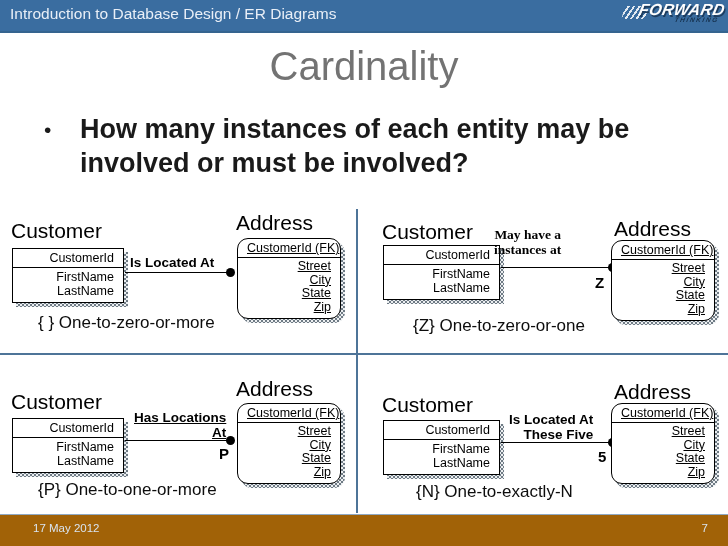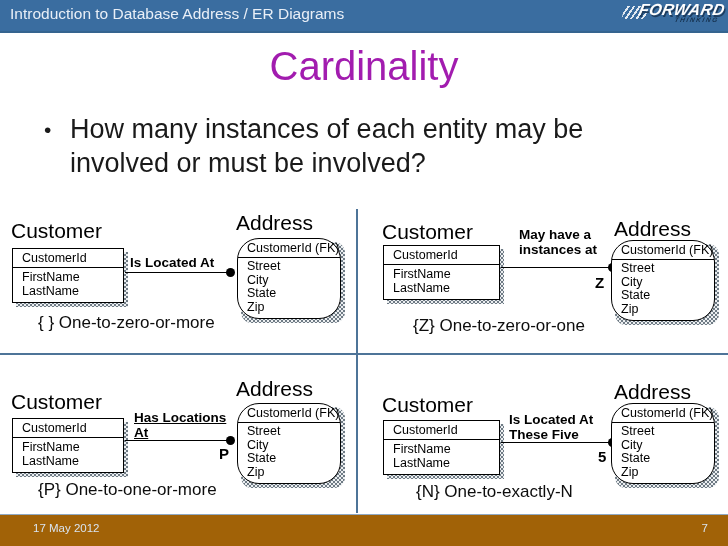--- a/index.html
+++ b/index.html
@@ -13,37 +13,37 @@
   .logo{position:absolute;right:3px;top:1px;width:104px;height:30px;}
   .logo-stripes{position:absolute;left:2px;top:5px;width:24px;height:13px;
     background:repeating-linear-gradient(115deg,transparent 0 3px,rgba(255,255,255,.85) 3px 5px);
     transform:skewX(-12deg);}
   .logo-word{position:relative;font-style:italic;font-weight:bold;font-size:16px;color:#fdfdfd;
     transform:skewX(-12deg);text-align:right;letter-spacing:.5px;text-shadow:1.5px 1.5px 0 #1d3c5e;white-space:nowrap;}
   .logo-sub{font-style:italic;font-weight:bold;font-size:6.5px;color:#16324f;text-align:right;
     letter-spacing:1.6px;margin-top:-3px;padding-right:6px;transform:skewX(-12deg);white-space:nowrap;}
   
   .slide-title{position:absolute;left:0;top:44px;width:728px;margin:0;text-align:center;
-    font-size:40px;font-weight:400;color:#a21caf;}
+    font-size:40px;font-weight:400;color:#737373;}
   .bullet-row{position:absolute;left:44px;top:112px;width:615px;font-size:27px;line-height:34px;color:#1a1a1a;}
   .bullet-glyph{position:absolute;left:0;top:1px;font-size:21px;}
-  .bullet-text{display:block;margin-left:26px;width:578px;}
+  .bullet-text{display:block;margin-left:36px;width:578px;font-weight:bold;}
   
   .divider-v{position:absolute;left:356px;top:209px;width:2px;height:304px;background:#4e7498;}
   .divider-h{position:absolute;left:0;top:353px;width:728px;height:2px;background:#4e7498;}
   
   .q{position:absolute;}
-  .q>div{position:absolute;}
+  .q>div{position:absolute;text-align:right;}
   .etitle{font-size:21px;color:#000;white-space:nowrap;}
   .ewrap{}
   .eshadow{position:absolute;left:4px;top:4px;width:100%;height:100%;
     background:repeating-conic-gradient(#6f7b85 0% 25%,#eceff1 25% 50%) 0 0/4px 4px;}
   .eshadow.round{border-radius:11px;}
   .ebox{position:relative;background:#fff;border:1.4px solid #000;font-size:12.5px;}
-  .ebox.round{border-radius:22px;}
+  .ebox.round{border-radius:11px;text-decoration:underline;}
   .ekey{padding:2px 9px 2px;border-bottom:1.4px solid #000;white-space:nowrap;}
   .eattrs{padding:2px 9px 4px;}
   .eattr{line-height:14px;white-space:nowrap;}
   .addr-wrap .eattr{line-height:13.5px;}
   .rel-label{font-size:13.5px;font-weight:bold;line-height:15px;color:#000;white-space:nowrap;}
   .rl-ln{display:block;}
   .rel-line{height:0;border-top:1.6px solid #000;}
   .rel-dot{width:9px;height:9px;border-radius:50%;background:#000;}
   .card-letter{font-size:15px;font-weight:bold;}
   .caption{font-size:17px;color:#0d0d0d;white-space:nowrap;}
@@ -54,21 +54,21 @@
   .q-tl .rel-label{left:130px;top:50px;}
   .q-tl .rel-line{left:125px;top:67px;width:105px;}
   .q-tl .rel-dot{left:226px;top:63px;}
   .q-tl .addr-title{left:236px;top:6px;}
   .q-tl .addr-wrap{left:237px;top:33px;width:104px;}
   .q-tl .caption{left:38px;top:108px;}
   
   .q-tr{left:356px;top:205px;width:372px;height:148px;}
   .q-tr .cust-title{left:26px;top:15px;}
   .q-tr .cust-wrap{left:27px;top:40px;width:117px;}
-  .q-tr .rel-label{left:163px;top:22px;}
+  .q-tr .rel-label{left:138px;top:22px;font-family:Liberation Serif, serif;}
   .q-tr .rel-line{left:145px;top:62px;width:111px;}
   .q-tr .rel-dot{left:252px;top:58px;}
   .q-tr .card-letter{left:239px;top:69px;}
   .q-tr .addr-title{left:258px;top:12px;}
   .q-tr .addr-wrap{left:255px;top:35px;width:104px;}
   .q-tr .caption{left:57px;top:111px;}
   
   .q-bl{left:0;top:356px;width:356px;height:158px;}
   .q-bl .cust-title{left:11px;top:34px;}
   .q-bl .cust-wrap{left:12px;top:62px;width:112px;}
@@ -93,21 +93,21 @@
   
   .footer{position:absolute;left:0;top:514px;width:728px;height:32px;background:#a16207;border-top:1px solid #8fa9c4;}
   .footer-date{position:absolute;left:33px;top:7px;font-size:11.5px;color:#d9e4f0;}
   .footer-copy{position:absolute;left:0;top:7px;width:100%;text-align:center;font-size:11.5px;color:#d9e4f0;}
   .footer-page{position:absolute;right:20px;top:7px;font-size:11.5px;color:#d9e4f0;}
 </style>
 </head>
 <body>
 
 <div class="header">
-  <span class="header-title">Introduction to Database Address / ER Diagrams</span>
+  <span class="header-title">Introduction to Database Design / ER Diagrams</span>
   <div class="logo">
     <div class="logo-stripes"></div>
     <div class="logo-word">FORWARD</div>
     <div class="logo-sub">THINKING</div>
   </div>
 </div>
 
 <h1 class="slide-title">Cardinality</h1>
 
 <div class="bullet-row">

